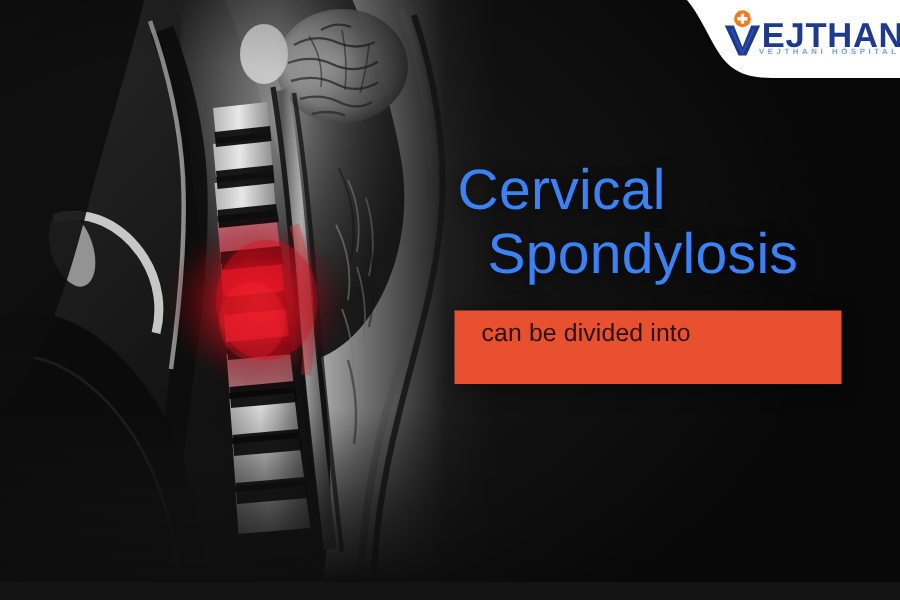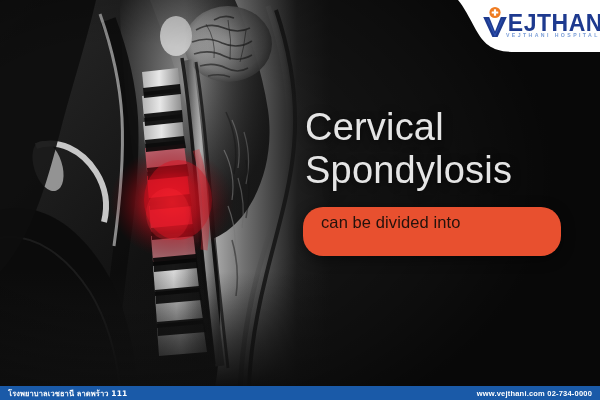--- a/index.html
+++ b/index.html
@@ -44,33 +44,32 @@
   .logo-sub{
     position:absolute;left:26px;top:28px;
     font-size:5.2px;font-weight:700;letter-spacing:2.4px;color:#7c9fd8;
     white-space:nowrap;text-transform:uppercase;
   }
   .logo-mark{position:absolute;left:0px;top:2px;width:30px;height:32px;}
 
   
   .headline{
     position:absolute;left:305px;top:106px;width:285px;
-    color:#e5e5e5;font-size:38px;line-height:1.12;font-weight:400;
+    color:#3b82f6;font-size:38px;line-height:1.12;font-weight:400;
     letter-spacing:.2px;
     text-shadow:0 2px 10px rgba(0,0,0,.6);
   }
-  .headline .l2{display:block;}
+  .headline .l2{display:block;margin-left:20px;}
 
   
   .callout{
     position:absolute;left:303px;top:207px;width:258px;height:49px;
     background:#e8502f;
     padding:6px 0 0 18px;
     box-shadow:0 3px 14px rgba(0,0,0,.45);
-    border-radius:20px;
   }
   .callout-line{
     display:block;color:#24120c;font-size:16.5px;line-height:19px;
     font-weight:400;letter-spacing:.1px;white-space:nowrap;
   }
 
   
   .footer{
     position:absolute;left:0;bottom:0;width:600px;height:14px;
     background:#1a5aa8;display:flex;align-items:center;
@@ -244,18 +243,14 @@
 
   <div class="headline">
     <span class="l1">Cervical</span>
     <span class="l2">Spondylosis</span>
   </div>
 
   <div class="callout">
     <span class="callout-line">can be divided into</span>
   </div>
 
-  <div class="footer">
-    <span class="footer-left">โรงพยาบาลเวชธานี ลาดพร้าว 111</span>
-    <span class="footer-right">www.vejthani.com 02-734-0000</span>
-  </div>
 
 </div>
 
 </body></html>

